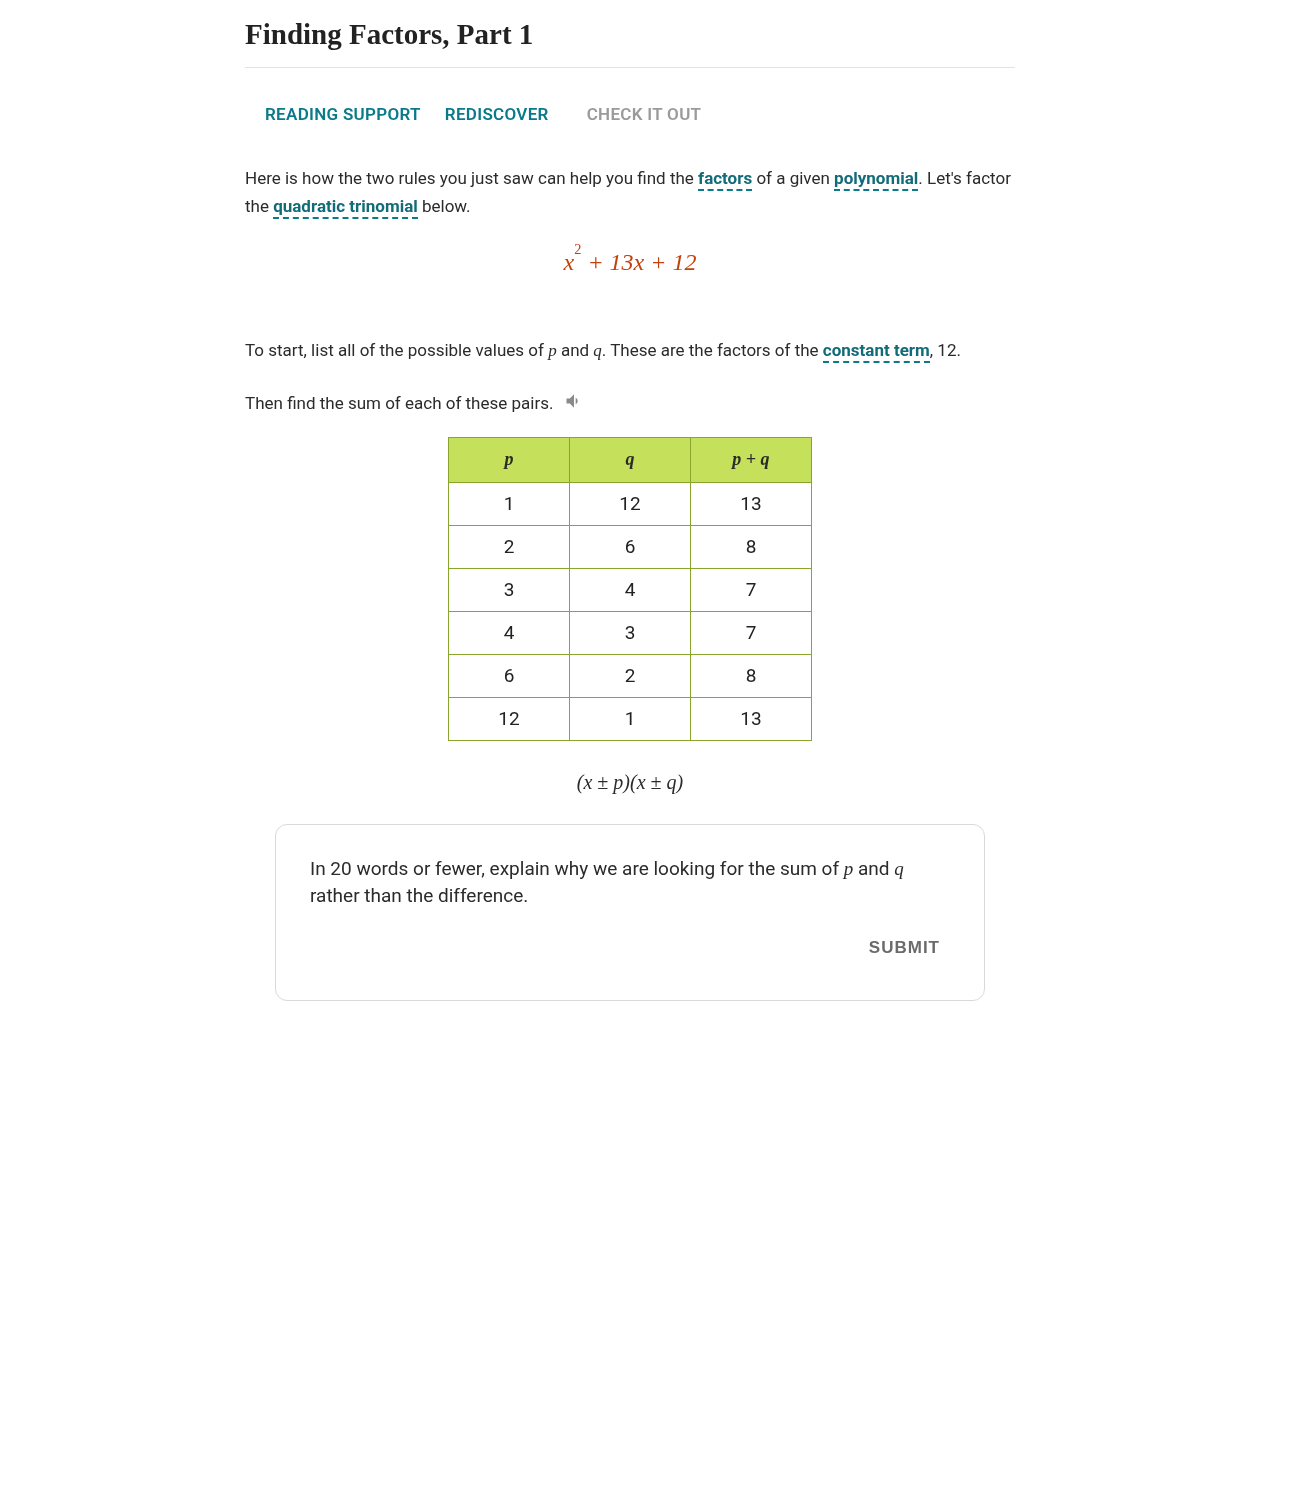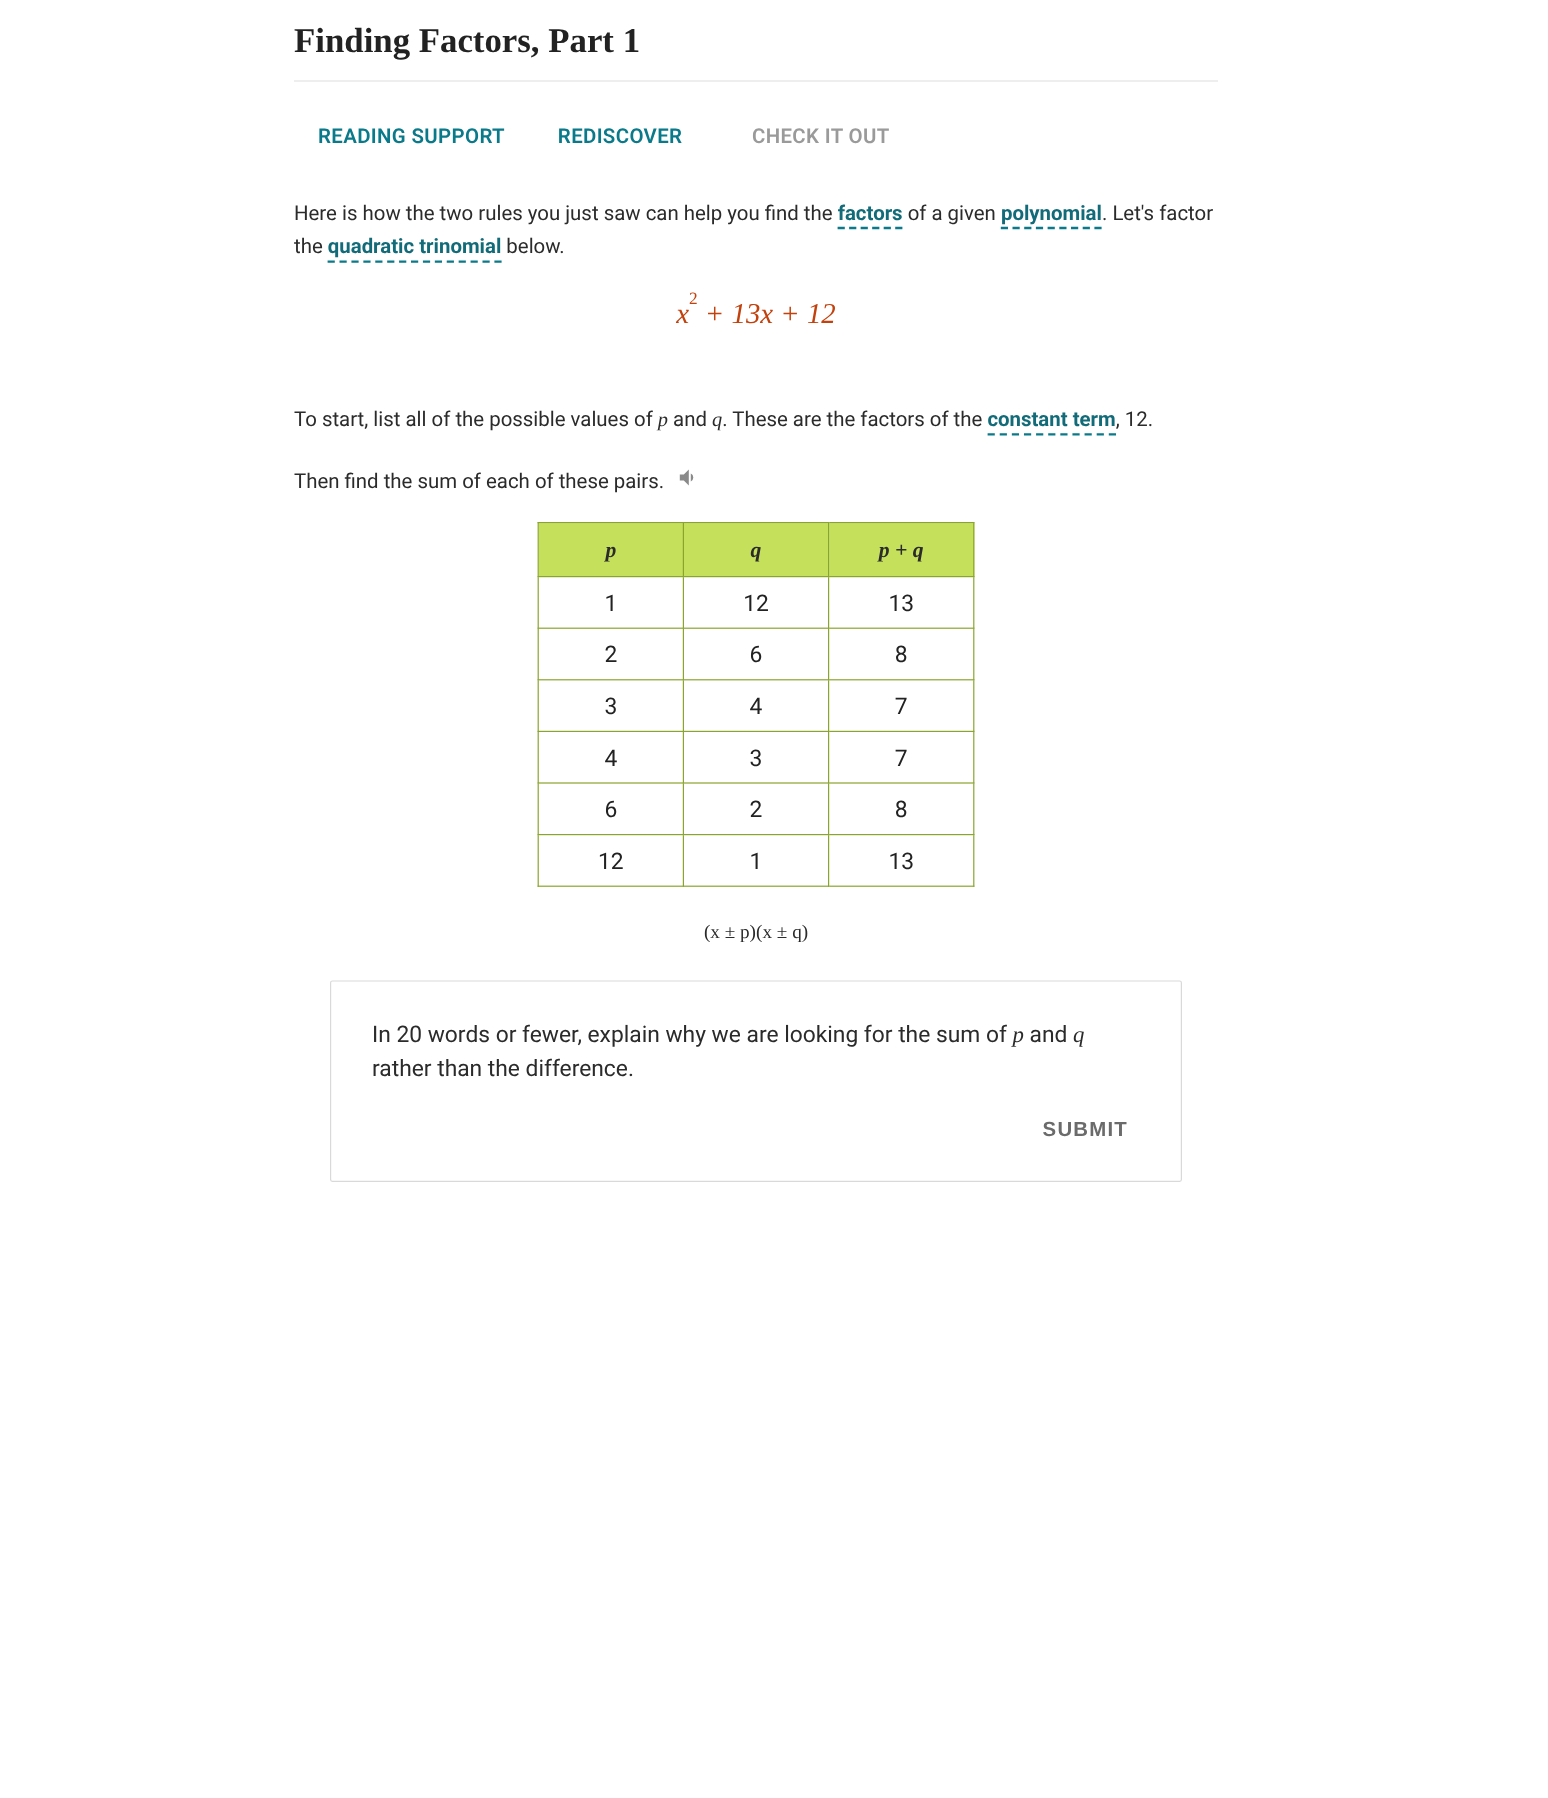--- a/index.html
+++ b/index.html
@@ -34,21 +34,21 @@
     font-family: "Roboto Slab", "Segoe UI", Georgia, serif;
     font-weight: 800;
     font-size: 29px;
     color: #222;
     padding: 8px 0 16px 0;
     border-bottom: 1px solid #e3e3e3;
     margin-bottom: 8px;
   }
   .tabs {
     display: flex;
-    gap: 44px;
+    gap: 24px;
     padding: 28px 0 28px 20px;
     font-size: 17px;
     font-weight: 600;
     letter-spacing: 0.3px;
   }
   .tab {
     color: var(--teal);
     cursor: pointer;
   }
   .tab.disabled { color: var(--light-gray); cursor: default; margin-left: 14px; }
@@ -97,29 +97,30 @@
     background: var(--lime);
     font-style: italic;
     font-weight: 700;
     font-family: Georgia, serif;
     font-size: 18px;
     height: 42px;
   }
   table.factor-table td { background: #fff; color:#222; }
   .equation2 {
     text-align: center;
-    font-size: 16px;
+    font-size: 20px;
+    font-style: italic;
     font-family: "Georgia", "Times New Roman", serif;
     margin: 10px 0 30px 0;
   }
   .question-box {
     border: 1px solid var(--panel-border);
-    border-radius: 2px;
+    border-radius: 12px;
     margin: 14px 30px 0 30px;
-    padding: 30px 34px 26px 34px;
+    padding: 30px 34px 36px 34px;
     background: var(--panel-bg);
   }
   .question-text {
     font-size: 19px;
     line-height: 1.45;
     color: #2b2b2b;
     margin-bottom: 22px;
   }
   .question-text .ital { font-style: italic; font-family: Georgia, serif;}
   .answer-row {

